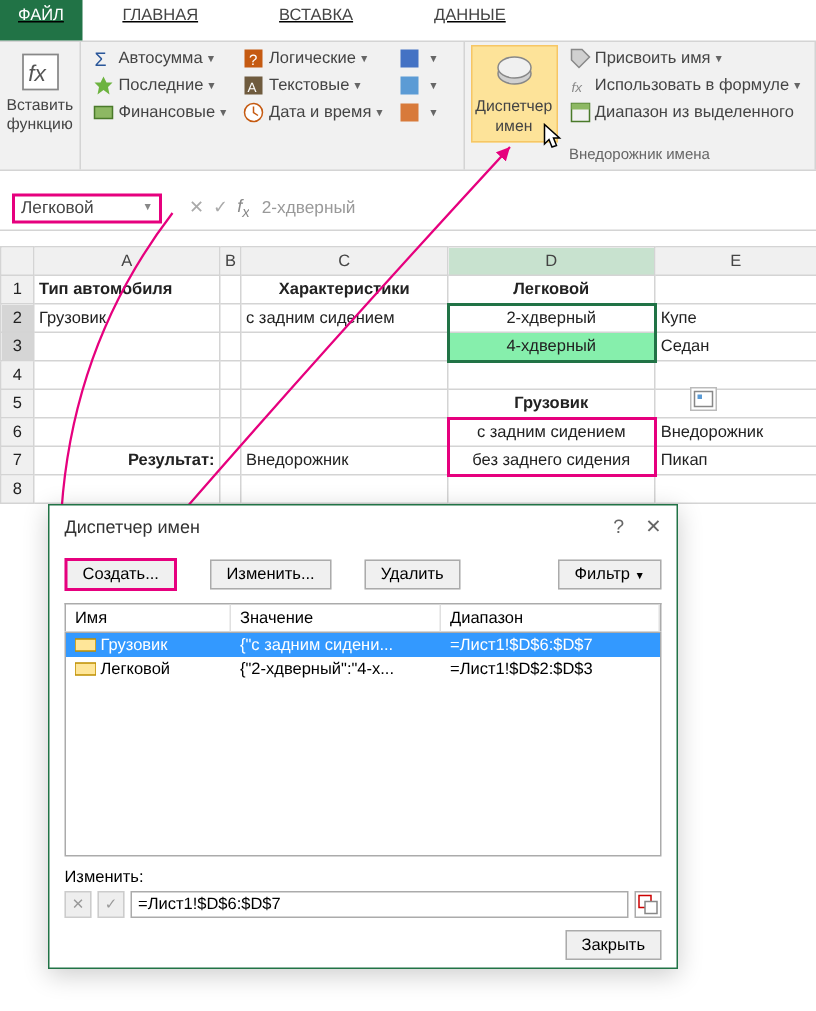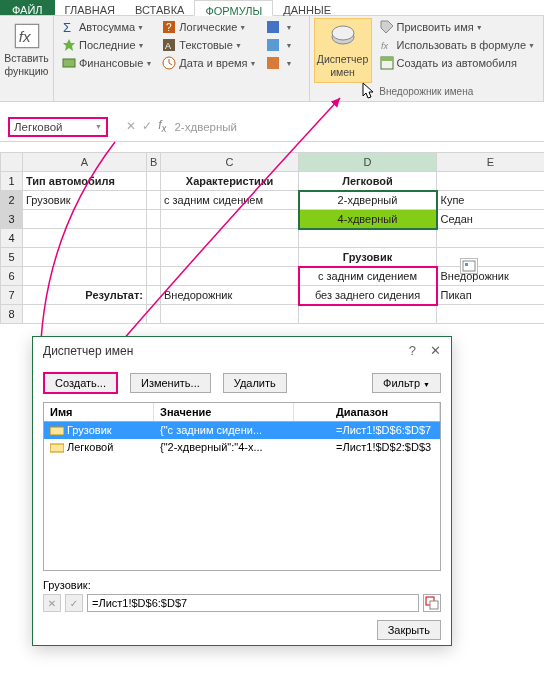--- a/index.html
+++ b/index.html
@@ -1,19 +1,19 @@
 <!DOCTYPE html>
 <html><head>
 <meta charset="utf-8">
 <style>
 * { box-sizing: border-box; margin: 0; padding: 0; font-family: 'Segoe UI', Tahoma, sans-serif; }
 body { background: #fff; width: 544px; height: 674px; overflow: hidden; position: relative; }
 
-.ribbon-tabs { display: flex; height: 16px; background: #fff; border-bottom: 1px solid #d4d4d4; font-size: 11px; }
-.ribbon-tab { padding: 4px 10px; cursor: pointer; color: #444; }
+.ribbon-tabs { display: flex; height: 28px; background: #fff; border-bottom: 1px solid #d4d4d4; font-size: 11px; text-decoration: underline; }
+.ribbon-tab { padding: 4px 27px; cursor: pointer; color: #444; }
 .ribbon-tab.file { background: #217346; color: #fff; padding: 4px 12px; }
 .ribbon-tab.active { background: #fff; border: 1px solid #d4d4d4; border-bottom: 1px solid #fff; color: #217346; margin-bottom: -1px; }
 
 .ribbon { display: flex; height: 86px; background: #f1f1f1; border-bottom: 1px solid #d4d4d4; }
 .rgroup { border-right: 1px solid #d4d4d4; padding: 2px 4px; display: flex; flex-direction: column; justify-content: space-between; }
 .rgroup-label { font-size: 10px; color: #666; text-align: center; padding: 2px 0; }
 .big-btn { display: flex; flex-direction: column; align-items: center; padding: 4px 6px; font-size: 10.5px; color: #444; cursor: pointer; text-align: center; line-height: 1.2; }
 .big-btn .ico { width: 28px; height: 28px; margin-bottom: 2px; }
 .small-btn { display: flex; align-items: center; font-size: 11px; color: #444; padding: 2px 4px; cursor: pointer; white-space: nowrap; }
 .small-btn .ico { width: 14px; height: 14px; margin-right: 3px; flex-shrink: 0; }
@@ -36,41 +36,41 @@
 .grid th, .grid td { border: 1px solid #d4d4d4; font-size: 11px; height: 19px; padding: 0 3px; white-space: nowrap; overflow: hidden; }
 .grid th { background: #f0f0f0; color: #444; font-weight: normal; text-align: center; }
 .grid .rowh { background: #f0f0f0; text-align: center; width: 22px; }
 .grid .rowh.sel { background: #d5d5d5; }
 .grid td { color: #222; }
 .col-a { width: 124px; }
 .col-b { width: 14px; }
 .col-c { width: 138px; }
 .col-d { width: 138px; }
 .col-e { width: 108px; }
-.sel-cell { background: #84cc16; }
+.sel-cell { background: #86efac; }
 .bold { font-weight: 600; }
 .right { text-align: right; }
 .center { text-align: center; }
 .col-d-head { background: #c8e2cf !important; }
 .bt { border-top: 1.5px solid #222 !important; }
 .bb { border-bottom: 1.5px solid #222 !important; }
 
 .smart-tag { position: absolute; width: 18px; height: 16px; background: #fff; border: 1px solid #bbb; display: flex; align-items: center; justify-content: center; font-size: 9px; }
 
 .dialog { position: absolute; left: 32px; top: 336px; width: 420px; height: 310px; background: #fff; border: 1px solid #217346; box-shadow: 0 4px 16px rgba(0,0,0,0.2); }
 .dialog-title { display: flex; justify-content: space-between; align-items: center; padding: 6px 10px; font-size: 12px; color: #333; }
 .dialog-title .controls { display: flex; gap: 14px; color: #666; font-size: 13px; }
 .dialog-body { padding: 8px 10px; }
-.dbtn-row { display: flex; gap: 12px; margin-bottom: 8px; align-items: center; }
+.dbtn-row { display: flex; gap: 22px; margin-bottom: 8px; align-items: center; }
 .dbtn { font-size: 11px; padding: 3px 10px; background: #f0f0f0; border: 1px solid #ababab; cursor: pointer; }
 .dbtn.pink { border: 2px solid #e6007e; }
 .dbtn.filter { margin-left: auto; }
 .list-head { display: flex; font-size: 11px; border: 1px solid #ababab; border-bottom: none; background: #fff; }
-.list-head > div { padding: 3px 6px; border-right: 1px solid #e0e0e0; font-weight: bold; }
-.lh1 { width: 110px; } .lh2 { width: 140px; } .lh3 { flex: 1; margin-left: 36px; }
+.list-head > div { padding: 3px 6px; border-right: 1px solid #e0e0e0; }
+.lh1 { width: 110px; } .lh2 { width: 140px; } .lh3 { flex: 1; }
 .list-body { border: 1px solid #ababab; height: 150px; background: #fff; overflow: auto; }
 .list-row { display: flex; font-size: 11px; }
 .list-row > div { padding: 2px 6px; white-space: nowrap; overflow: hidden; }
 .list-row.sel { background: #3399ff; color: #fff; }
 .lr-ico { width: 14px; height: 12px; margin-right: 3px; display: inline-block; vertical-align: middle; }
 .range-row { margin-top: 8px; font-size: 11px; }
 .range-input-row { display: flex; gap: 4px; margin-top: 3px; align-items: center; }
 .range-x { width: 18px; height: 18px; border: 1px solid #ccc; background: #eee; display: flex; align-items: center; justify-content: center; font-size: 10px; color: #999; }
 .range-input { flex: 1; border: 1px solid #ababab; padding: 2px 4px; font-size: 11px; }
 .range-pick { width: 18px; height: 18px; border: 1px solid #ababab; background: #fff; }
@@ -79,21 +79,20 @@
 .arrow-line { position: absolute; pointer-events: none; }
 .cursor { position: absolute; width: 14px; height: 18px; pointer-events: none; }
 </style>
 </head>
 <body>
 
 <div class="ribbon-tabs">
   <div class="ribbon-tab file">ФАЙЛ</div>
   <div class="ribbon-tab">ГЛАВНАЯ</div>
   <div class="ribbon-tab">ВСТАВКА</div>
-  <div class="ribbon-tab active">ФОРМУЛЫ</div>
   <div class="ribbon-tab">ДАННЫЕ</div>
 </div>
 
 <div class="ribbon">
   <div class="rgroup" style="width:54px">
     <div class="big-btn">
       <svg class="ico" viewBox="0 0 24 24">
           <rect x="2" y="2" width="20" height="20" fill="#fff" stroke="#888"></rect>
           <text x="5" y="17" font-size="13" font-style="italic" fill="#555">fx</text>
         </svg>
@@ -197,21 +196,21 @@
               <text x="1" y="11" font-size="9" font-style="italic" fill="#888">fx</text>
             </svg>
             <span>Использовать в формуле</span>
             <span class="dd">▼</span>
           </div>
         <div class="small-btn">
             <svg class="ico" viewBox="0 0 14 14">
               <rect x="1" y="1" width="12" height="12" fill="none" stroke="#4a7a2a"></rect>
               <rect x="1" y="1" width="12" height="4" fill="#8db863"></rect>
             </svg>
-            <span>Создать из автомобиля</span>
+            <span>Диапазон из выделенного</span>
           </div>
       </div>
     </div>
     <div class="rgroup-label">Внедорожник имена</div>
   </div>
 </div>
 
 <div class="spacer"></div>
 
 <div class="formula-row" style="height:30px">
@@ -368,21 +367,21 @@
       </div>
       <div class="list-row">
         <div class="lh1"><svg class="lr-ico" viewBox="0 0 14 12">
               <rect x="0" y="2" width="14" height="8" fill="#ffe699" stroke="#bf8f00"></rect>
             </svg><span>Легковой</span></div>
         <div class="lh2">{"2-хдверный":"4-х...</div>
         <div class="lh3">=Лист1!$D$2:$D$3</div>
       </div>
     </div>
     <div class="range-row">
-      <div>Грузовик:</div>
+      <div>Изменить:</div>
       <div class="range-input-row">
         <div class="range-x">✕</div>
         <div class="range-x">✓</div>
         <input class="range-input" value="=Лист1!$D$6:$D$7" style="">
         <div class="range-pick"><svg width="16" height="16" viewBox="0 0 16 16">
               <rect x="2" y="2" width="8" height="8" fill="none" stroke="#c00"></rect>
               <rect x="6" y="6" width="8" height="8" fill="#fff" stroke="#888"></rect>
             </svg></div>
       </div>
     </div>

